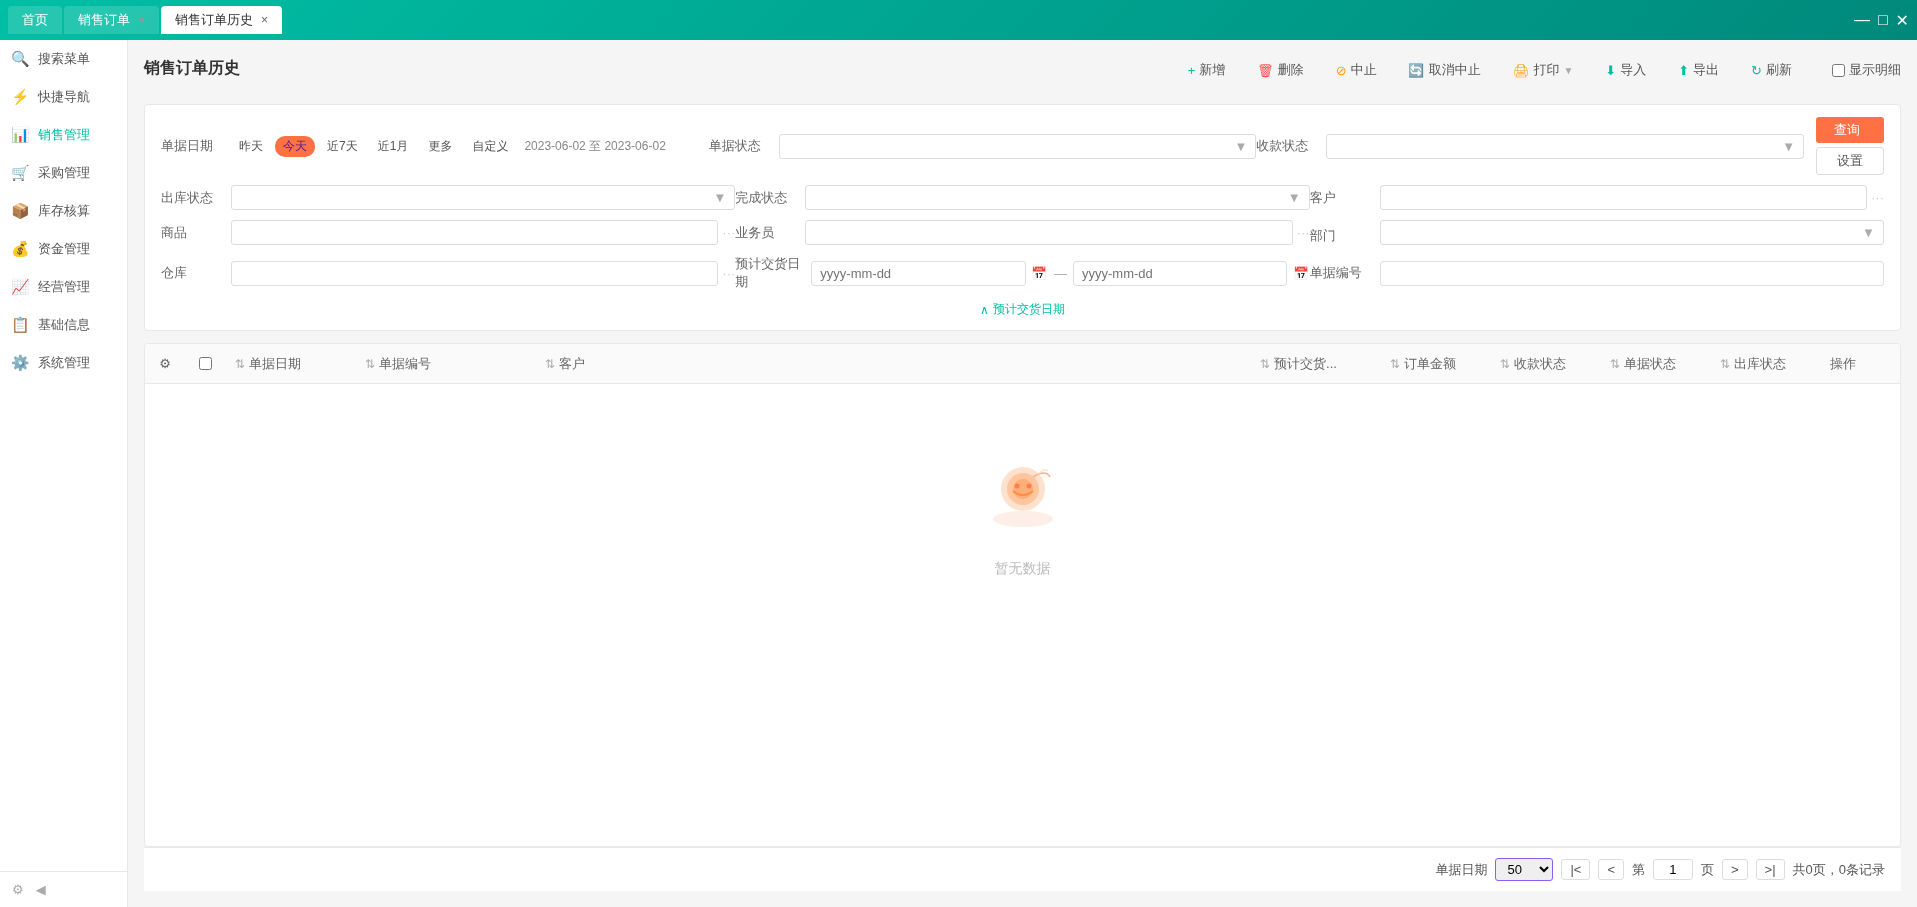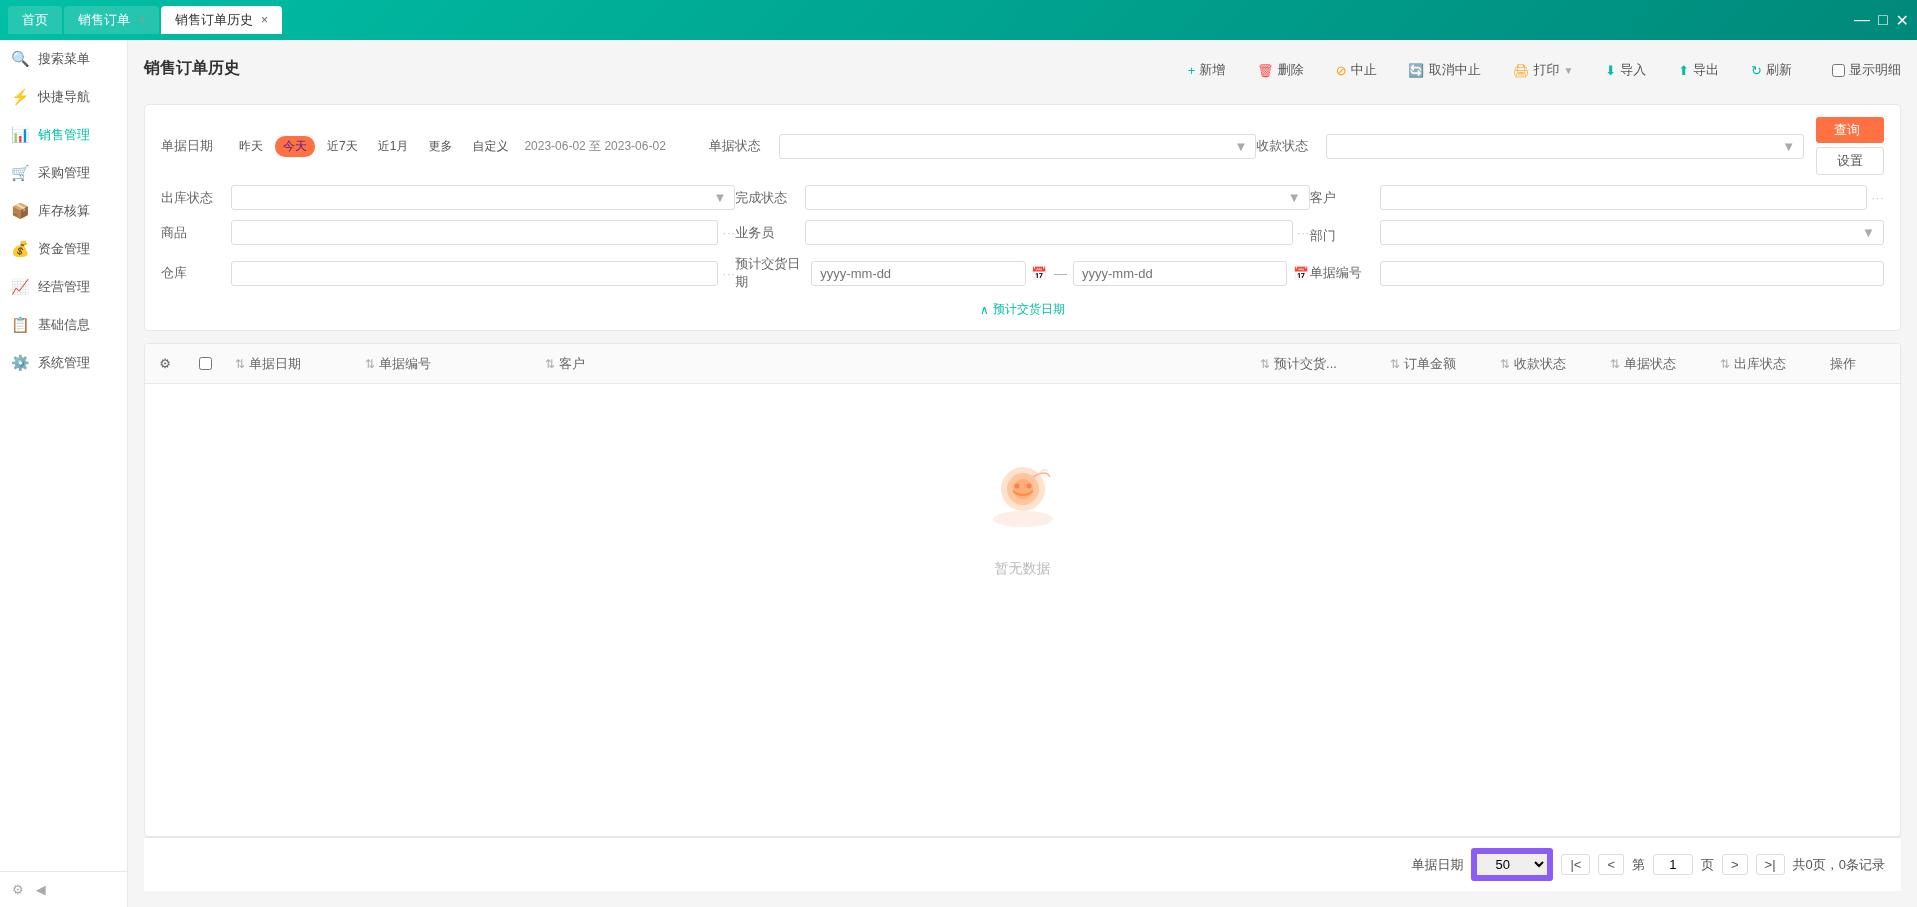--- a/index.html
+++ b/index.html
@@ -59,21 +59,21 @@
     .settings-icon-th { width: 40px; justify-content: center; }
     .checkbox-th { width: 40px; justify-content: center; }
     
     
     .empty-state { display: flex; flex-direction: column; align-items: center; justify-content: center; padding: 60px 0; }
     .empty-illustration { width: 100px; height: 100px; display: flex; align-items: center; justify-content: center; margin-bottom: 16px; }
     .empty-text { color: #bbb; font-size: 14px; }
     
     
     .table-footer { display: flex; align-items: center; justify-content: flex-end; padding: 10px 16px; border-top: 1px solid #e8e8e8; background: white; gap: 8px; font-size: 13px; color: #555; }
-    .page-size-select { border: 6px solid #8b5cf6; border-radius: 3px; padding: 2px 14px; font-size: 13px; }
+    .page-size-select { border: 1px solid #8b5cf6; border-radius: 3px; padding: 2px 7px; font-size: 13px; }
     .page-btn { padding: 2px 8px; border: 1px solid #ddd; border-radius: 3px; cursor: pointer; background: white; color: #555; font-size: 13px; }
     .page-input { width: 40px; border: 1px solid #ddd; border-radius: 3px; padding: 2px 6px; text-align: center; font-size: 13px; }
     
     .header-actions { display: flex; align-items: center; gap: 6px; margin-bottom: 12px; justify-content: space-between; }
   </style>
 </head>
 <body>
 
 <div class="top-bar">
   <div class="tabs">

